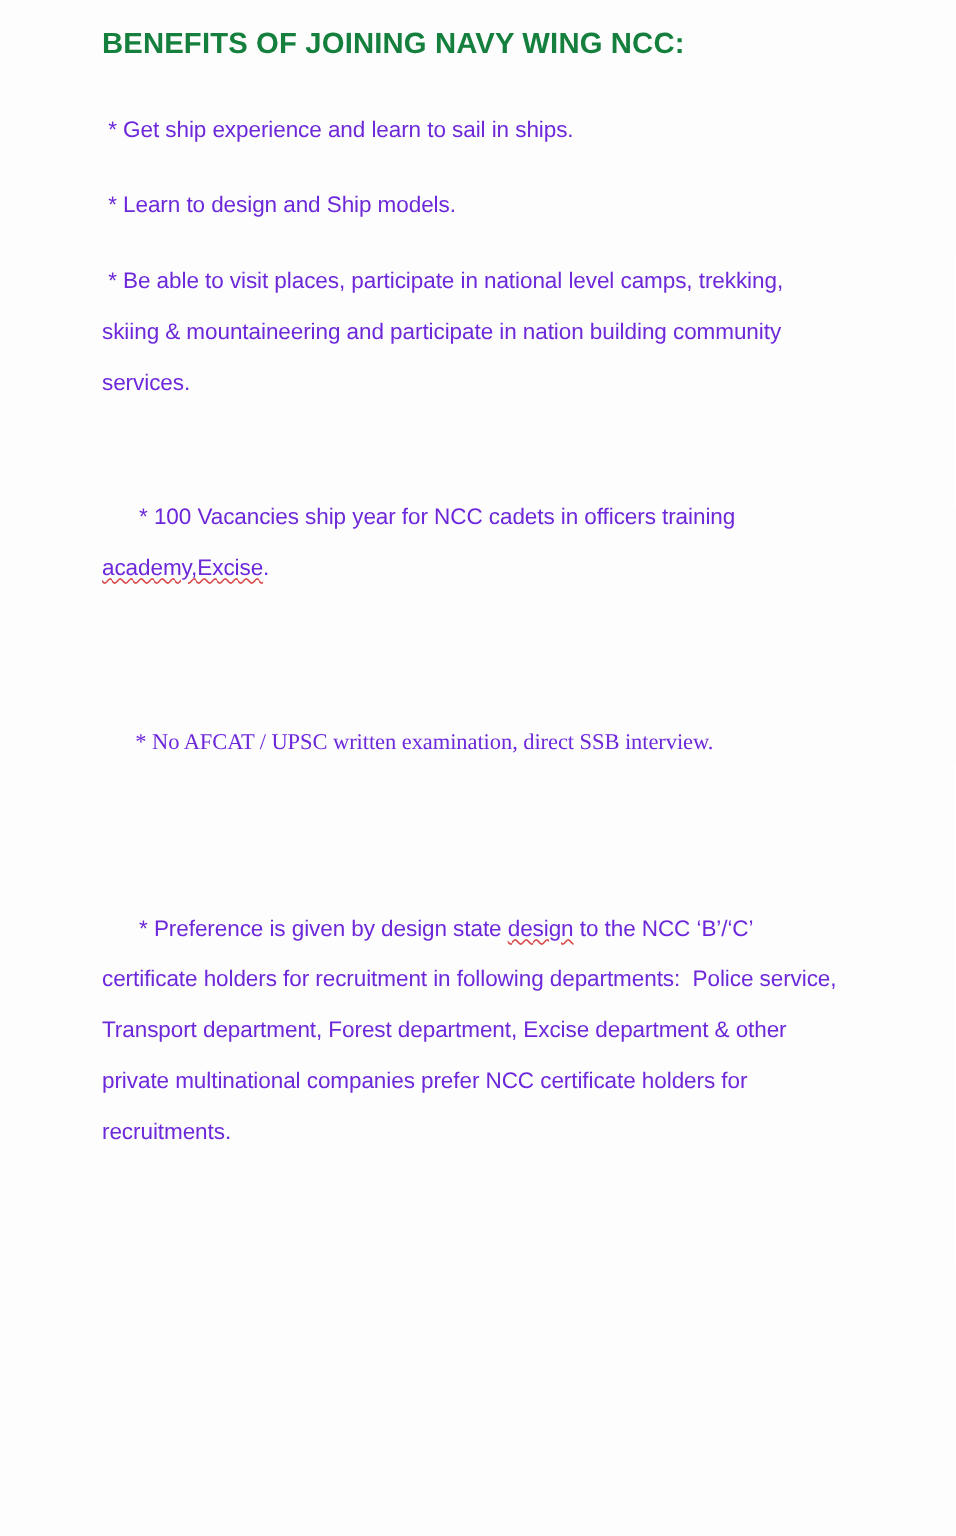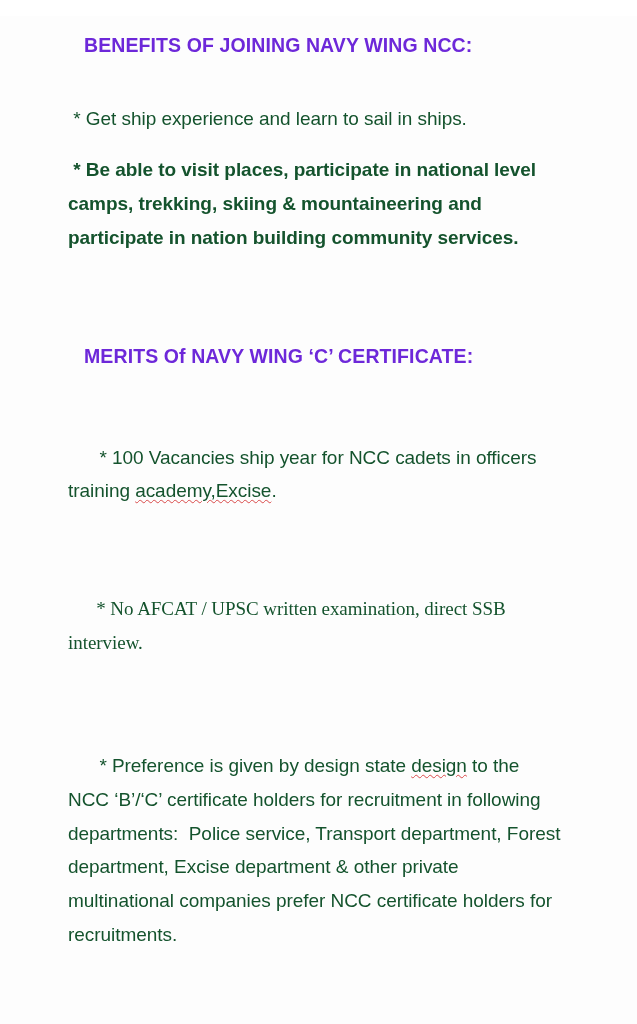--- a/index.html
+++ b/index.html
@@ -24,40 +24,40 @@
     padding: 0 76px 0 68px;
   }
   .doc-section {
     display: block;
   }
   h2.section-heading {
     font-family: "Liberation Sans", sans-serif;
     font-size: 19.5px;
     font-weight: bold;
     letter-spacing: 0.1px;
-    color: #6d28d9;
-    margin: 16px;
+    color: #15803d;
+    margin: 0;
     line-height: 1.35;
   }
   p.para {
     font-family: "Liberation Sans", sans-serif;
-    font-size: 19px;
+    font-size: 15px;
     font-weight: 400;
     line-height: 33.8px;
-    color: #14532d;
+    color: #6d28d9;
     margin: 0;
     letter-spacing: -0.05px;
     white-space: pre-wrap;
   }
   
   #heading-benefits { padding-top: 16px; }
   #para-b1 { padding-top: 28px; }
   #para-b2 { padding-top: 16px; }
   #para-b3 { padding-top: 16px; }
-  #para-b4 { padding-top: 17px; font-weight: bold; }
+  #para-b4 { padding-top: 17px; }
   #heading-merits { padding-top: 72px; }
   #para-m1 { padding-top: 22px; }
   #para-m2 { padding-top: 16px; font-family: Liberation Serif, serif; }
   #para-m3 { padding-top: 22px; }
 
   
   .spell {
     text-decoration-line: underline;
     text-decoration-style: wavy;
     text-decoration-color: #d94a4a;
@@ -68,27 +68,27 @@
 </head>
 <body>
 
 <div class="page">
 
   <div class="doc-section">
     <h2 class="section-heading" id="heading-benefits">BENEFITS OF JOINING NAVY WING NCC:</h2>
 
     <p class="para" id="para-b1"> * Get ship experience and learn to sail in ships.</p>
 
+    <p class="para" id="para-b2"> * Learn to design and Ship models.</p>
 
 
     <p class="para" id="para-b4"> * Be able to visit places, participate in national level camps, trekking, skiing &amp; mountaineering and participate in nation building community services.</p>
   </div>
 
   <div class="doc-section">
-    <h2 class="section-heading" id="heading-merits">MERITS Of NAVY WING ‘C’ CERTIFICATE:</h2>
 
     <p class="para" id="para-m1">
       <span>* 100 Vacancies ship year for NCC cadets in officers training </span><span class="spell">academy,Excise</span><span>.</span>
     </p>
 
     <p class="para" id="para-m2">
       <span>* No AFCAT / UPSC written examination, direct SSB interview.</span>
     </p>
 
     <p class="para" id="para-m3">

